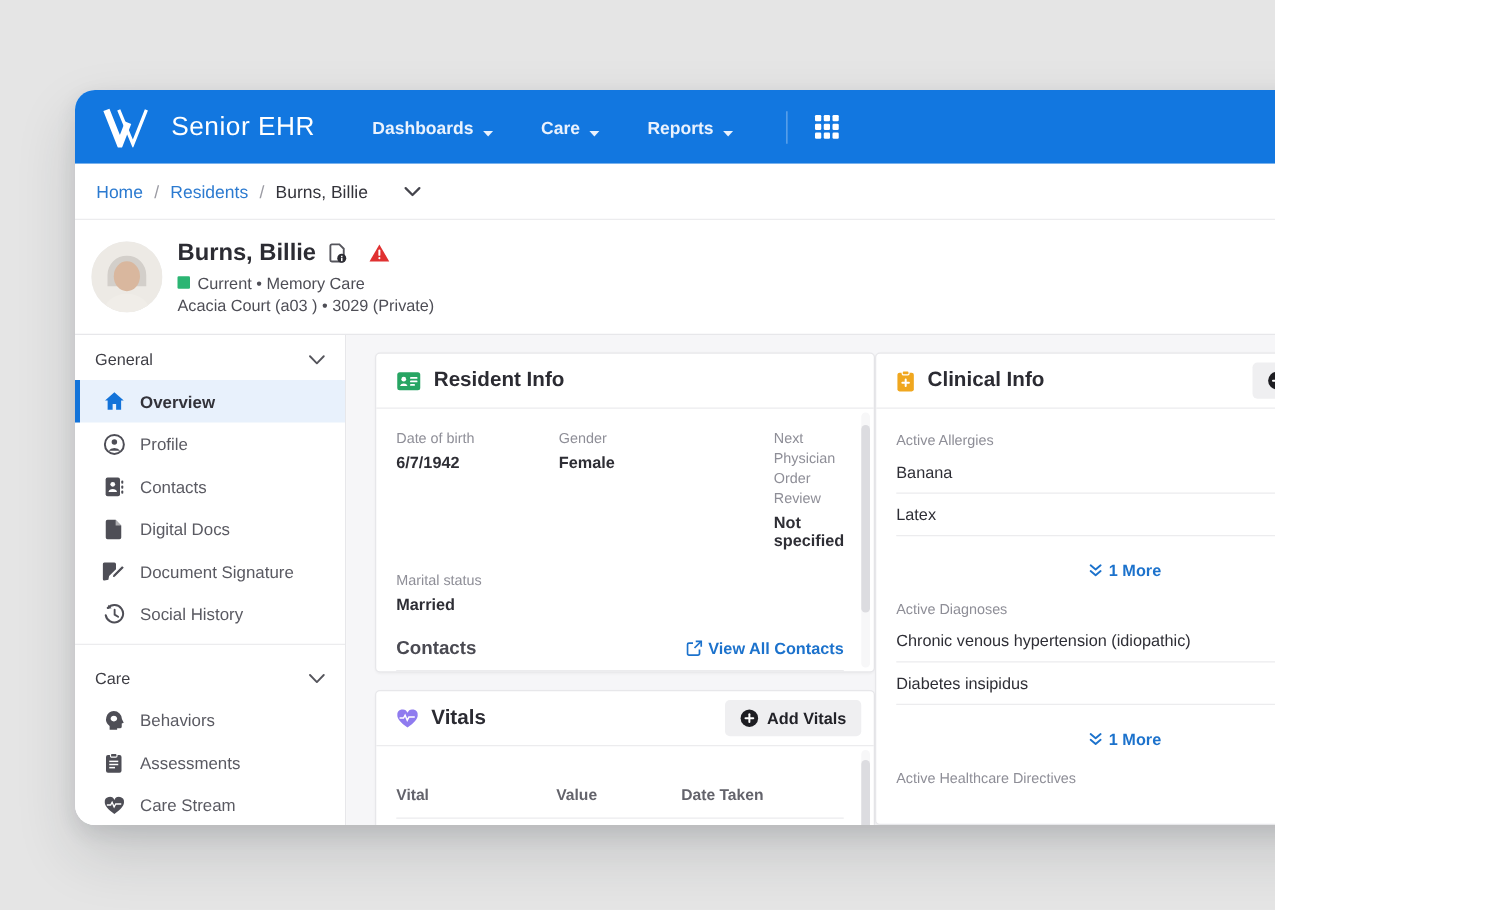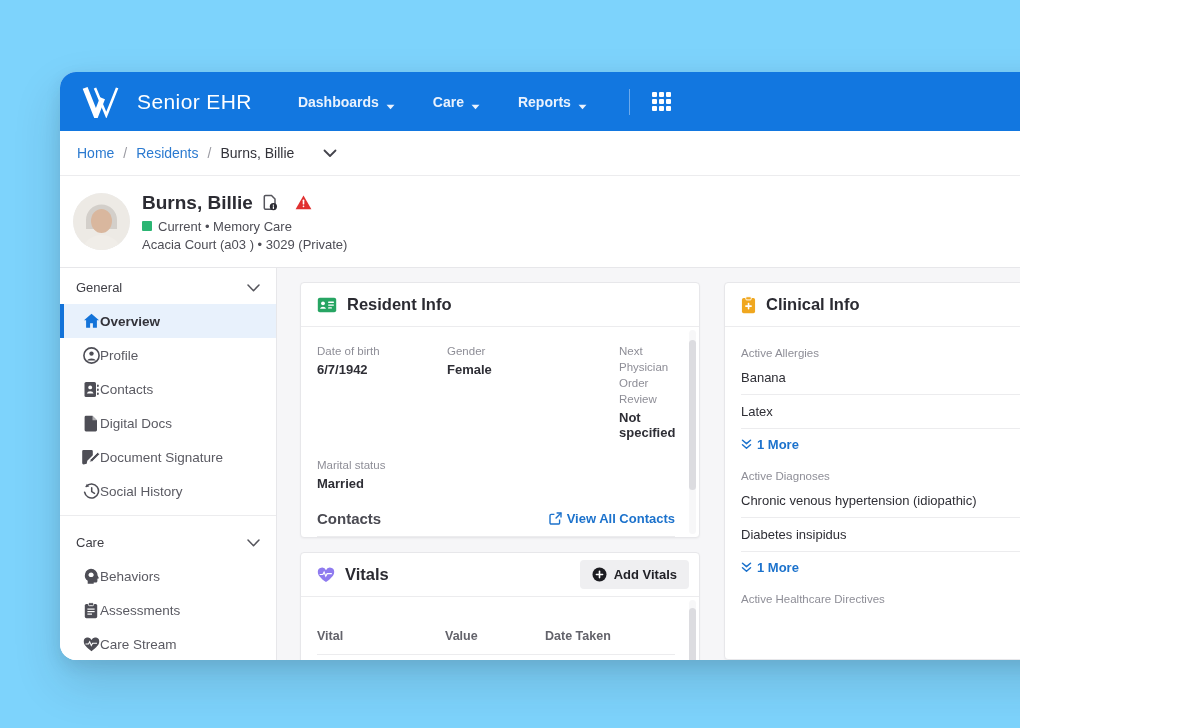--- a/index.html
+++ b/index.html
@@ -1,17 +1,17 @@
 <!DOCTYPE html>
 <html><head>
 <meta charset="utf-8">
 <style>
   * { margin:0; padding:0; box-sizing:border-box; }
   html,body { width:1200px; height:728px; background:#ffffff; font-family:"Liberation Sans", sans-serif; -webkit-font-smoothing:antialiased; }
-  .page { position:relative; width:1020px; height:728px; background:#7dd3fc; overflow:hidden; }
+  .page { position:relative; width:1020px; height:728px; background:#e5e5e5; overflow:hidden; }
 
   .window { position:absolute; left:60px; top:72px; width:1078px; height:588px; background:#fff; border-radius:16px;
             box-shadow:0 22px 48px rgba(30,35,45,.16), 0 6px 16px rgba(30,35,45,.10); overflow:hidden; }
 
   
   .topbar { height:59px; background:#1277e0; display:flex; align-items:center; padding:0 22px; }
   .brand { display:flex; align-items:center; gap:13px; margin-right:46px; }
   .brand-name { color:#fff; font-size:21px; font-weight:500; letter-spacing:.4px; }
   .nav-item { display:flex; align-items:flex-end; gap:7px; color:#eaf2fd; font-size:14px; font-weight:600; margin-right:38px; cursor:pointer; }
   .nav-caret { display:flex; }
@@ -33,28 +33,28 @@
   .patient-name { font-size:19px; font-weight:700; color:#2c2c33; }
   .warn-gap { margin-left:8px; display:flex; }
   .status-row { display:flex; align-items:center; gap:6px; font-size:13px; color:#4e4e56; margin-top:5px; }
   .status-square { width:10px; height:10px; background:#2bb573; border-radius:1px; flex:none; }
   .location-row { font-size:13px; color:#4e4e56; margin-top:3px; }
 
   
   .content { display:flex; height:392px; overflow:hidden; }
   .sidebar { width:217px; flex:none; background:#fff; border-right:1px solid #e7e7ea; overflow:hidden; }
   .side-section-header { display:flex; align-items:center; justify-content:space-between; padding:12px 16px 9px; font-size:13px; color:#3e3e45; cursor:pointer; }
-  .side-item { display:flex; align-items:center; height:34px; padding-left:22px; font-size:13.5px; color:#5a5a62; position:relative; cursor:pointer; }
+  .side-item { display:flex; align-items:center; gap:12px; height:34px; padding-left:22px; font-size:13.5px; color:#5a5a62; position:relative; cursor:pointer; }
   .side-item .sicon { width:18px; height:18px; color:#4e4e56; display:flex; align-items:center; justify-content:center; flex:none; }
   .side-item.active { background:#e8f1fc; color:#33333a; font-weight:600; }
   .side-item.active::before { content:""; position:absolute; left:0; top:0; bottom:0; width:4px; background:#1373d9; }
   .side-item.active .sicon { color:#1373d9; }
   .side-divider { height:1px; background:#ececee; margin:7px 0; }
 
-  .main { flex:1; background:#f6f6f8; padding:14px 14px 0 23px; display:flex; gap:24px; overflow:hidden; }
+  .main { flex:1; background:#f6f6f8; padding:14px 14px 0 23px; display:flex; overflow:hidden; }
   .col { width:400px; flex:none; display:flex; flex-direction:column; gap:14px; }
 
   .card { background:#fff; border:1px solid #e7e7ea; border-radius:4px; box-shadow:0 1px 2px rgba(0,0,0,.04); display:flex; flex-direction:column; }
   .card-header { display:flex; align-items:center; gap:10px; padding:0 10px 0 16px; height:44px; border-bottom:1px solid #ececee; flex:none; }
   .card-title { font-size:16.5px; font-weight:700; color:#2b2b32; }
   .hspacer { flex:1; }
   .btn { display:flex; align-items:center; gap:7px; background:#efeff1; border:none; border-radius:4px; padding:7px 12px; font-size:13px; font-weight:600; color:#222228; cursor:pointer; font-family:inherit;justify-content:flex-end; }
 
   .resident-card { height:256px; }
   .card-body { position:relative; flex:1; overflow:hidden; padding:16px 24px 0 16px; }
@@ -71,21 +71,21 @@
   .vitals-card { height:220px; flex:none; }
   .vitals-body { position:relative; flex:1; padding:32px 24px 0 16px; overflow:hidden; }
   .vitals-cols { display:grid; grid-template-columns:128px 100px 1fr; font-size:12.5px; color:#63636b; font-weight:600; padding-bottom:11px; }
   .table-divider { height:1px; background:#ececee; }
 
   .clinical-card { height:560px; }
   .clinical-body { position:relative; flex:1; padding:20px 16px 0; overflow:hidden; }
   .group { margin-bottom:18px; }
   .group-label { font-size:11.5px; color:#8e8e97; margin-bottom:2px; }
   .clin-item { font-size:13px; font-weight:400; color:#2e2e35; padding:9px 0; border-bottom:1px solid #ececee; }
-  .more-row { display:flex; justify-content:flex-start; padding:8px 0 0; }
+  .more-row { display:flex; justify-content:center; padding:8px 0 0;margin-top:12px; }
 
   .icon-flex { display:flex; align-items:center; justify-content:center; }
 </style>
 </head>
 <body>
 
 <div class="page">
   <div class="window">
 
     <header class="topbar">

